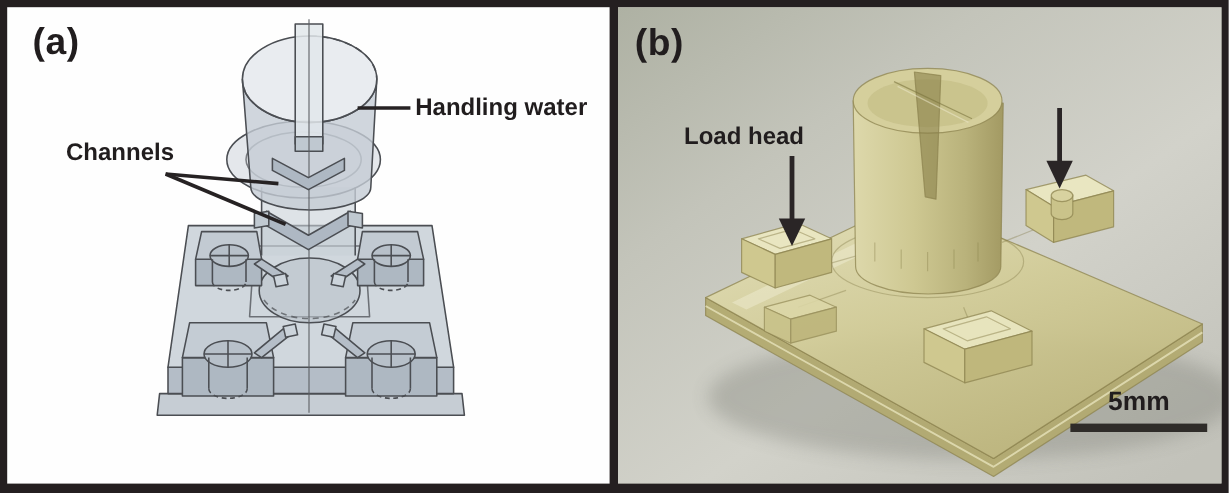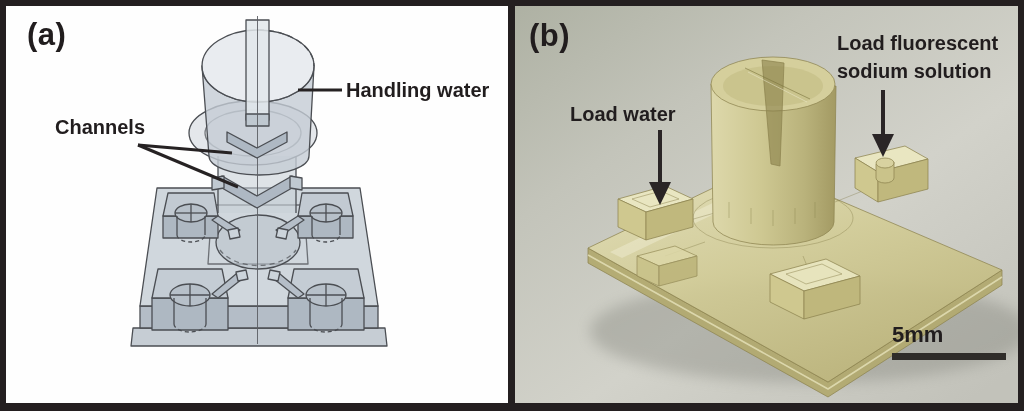--- a/index.html
+++ b/index.html
@@ -29,21 +29,21 @@
     white-space:nowrap;
   }
   .ann-channels { left:49px;  top:107px; }
   .ann-handling { left:340px; top:70px; }
   .ann-water    { left:55px;  top:94px; }
   .ann-fluor    { left:322px; top:23px; text-align:left; }
   .ann-fluor span { display:block; }
 
   .scalebar-label {
     position:absolute; left:377px; top:316px; width:114px;
-    font-size:22px; font-weight:700;
+    text-align:center; font-size:22px; font-weight:700;
   }
   .scalebar {
     position:absolute; left:377px; top:347px; width:114px; height:7px;
     background:var(--scale-bar,#2f2c29);
   }
 </style>
 </head>
 <body>
 
 <div class="figure">
@@ -244,22 +244,18 @@
           <polygon points="134,176 156,176 145,199" stroke="none"></polygon>
         </g>
         <g>
           <line x1="368" y1="84" x2="368" y2="130" stroke-width="4"></line>
           <polygon points="357,128 379,128 368,151" stroke="none"></polygon>
         </g>
       </g>
     </svg>
 
     <div class="panel-label">(b)</div>
-    <div class="ann ann-water">Load water</div>
-    <div class="ann ann-fluor">
-      <span>Load fluorescent</span>
-      <span>sodium solution</span>
-    </div>
+    <div class="ann ann-water">Load head</div>
     <div class="scalebar-label">5mm</div>
     <div class="scalebar"></div>
   </div>
 
 </div>
 
 </body></html>

